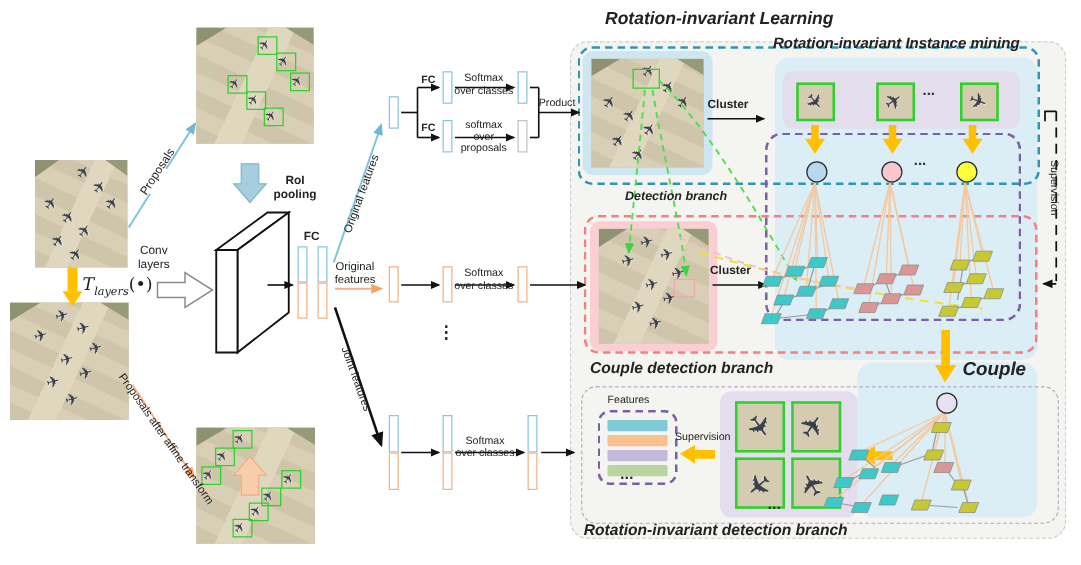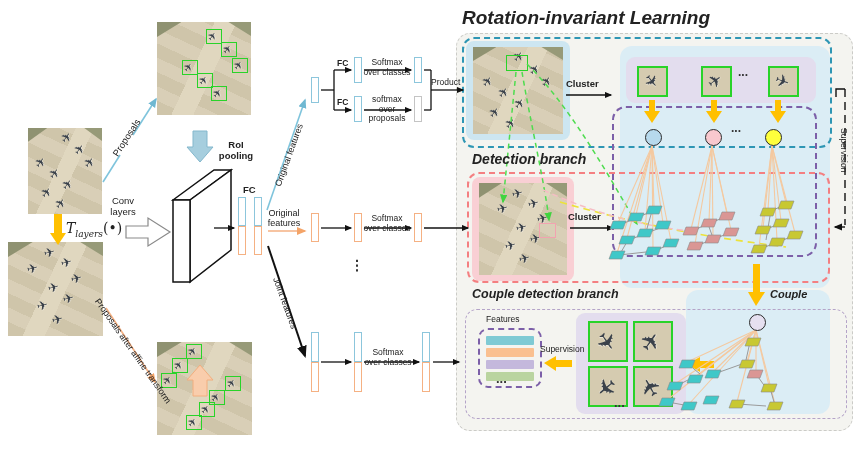--- a/index.html
+++ b/index.html
@@ -415,23 +415,25 @@
         <polygon points="748,338 761,338 758,346 745,346"></polygon>
           <polygon points="742,360 755,360 752,368 739,368"></polygon>
         <polygon points="764,384 777,384 774,392 761,392"></polygon>
           <polygon points="732,400 745,400 742,408 729,408"></polygon>
         <polygon points="770,402 783,402 780,410 767,410"></polygon>
       </g>
       <polygon fill="#da9694" points="750,370 763,370 760,378 747,378"></polygon>
     </g>
   </svg>
 
-  <div class="lbl bi" style="left:462px;top:7px;font-size:19px;">Rotation-invariant Learning</div>
-  <div class="lbl bi" style="left:472px;top:152px;font-size:14px;">Detection branch</div>
+  <div class="lbl bi" style="left:484px;top:7px;font-size:14px;">Rotation-invariant Learning</div>
+  <div class="lbl bi ctr" style="left:612px;top:28px;width:210px;font-size:12px;">Rotation-invariant Instance mining</div>
+  <div class="lbl bi" style="left:500px;top:152px;font-size:10px;">Detection branch</div>
   <div class="lbl bi" style="left:472px;top:287px;font-size:12.5px;">Couple detection branch</div>
+  <div class="lbl bi" style="left:467px;top:417px;font-size:12.5px;">Rotation-invariant detection branch</div>
 
   <div class="lbl rot" style="left:96px;top:133px;font-size:9.5px;transform:translate(-50%,-50%) rotate(-57deg);left:127px;top:138px;">Proposals</div>
   <div class="lbl" style="left:66px;top:221px;font-size:14px;font-family:'DejaVu Serif',serif;font-style:italic;">
     <span>T</span><sub style="font-size:9px;">layers</sub><span style="font-style:normal;">(•)</span>
   </div>
   <div class="lbl rot pre ctr" style="left:133px;top:351px;font-size:9px;transform:translate(-50%,-50%) rotate(55deg);">Proposals after
 affine transform</div>
 
   <div class="lbl pre ctr" style="left:104px;top:196px;width:38px;font-size:9.5px;">Conv
 layers</div>
@@ -453,21 +455,21 @@
 proposals</div>
   <div class="lbl" style="left:431px;top:78px;font-size:8.5px;">Product</div>
   <div class="lbl pre ctr" style="left:363px;top:214px;width:48px;font-size:8.5px;">Softmax
 over classes</div>
   <div class="lbl pre ctr" style="left:364px;top:348px;width:48px;font-size:8.5px;">Softmax
 over classes</div>
 
   <div class="lbl b" style="left:566px;top:79px;font-size:9.5px;">Cluster</div>
   <div class="lbl b" style="left:568px;top:212px;font-size:9.5px;">Cluster</div>
   <div class="lbl" style="left:838px;top:128px;font-size:8.5px;writing-mode:vertical-rl;">Supervision</div>
-  <div class="lbl bi" style="left:770px;top:288px;font-size:11px;">Couple</div>
+  <div class="lbl bi" style="left:770px;top:288px;font-size:15px;">Couple</div>
   <div class="lbl" style="left:486px;top:315px;font-size:8.5px;">Features</div>
   <div class="lbl" style="left:540px;top:345px;font-size:8.5px;">Supervision</div>
 
   <div class="dots" style="left:738px;top:66px;font-size:12px;">...</div>
   <div class="dots" style="left:731px;top:122px;font-size:12px;">...</div>
   <div class="dots" style="left:496px;top:372px;font-size:13px;">...</div>
   <div class="dots" style="left:614px;top:396px;font-size:13px;">...</div>
   <div class="dots" style="left:350px;top:258px;font-size:14px;">⋮</div>
 
 </div>

